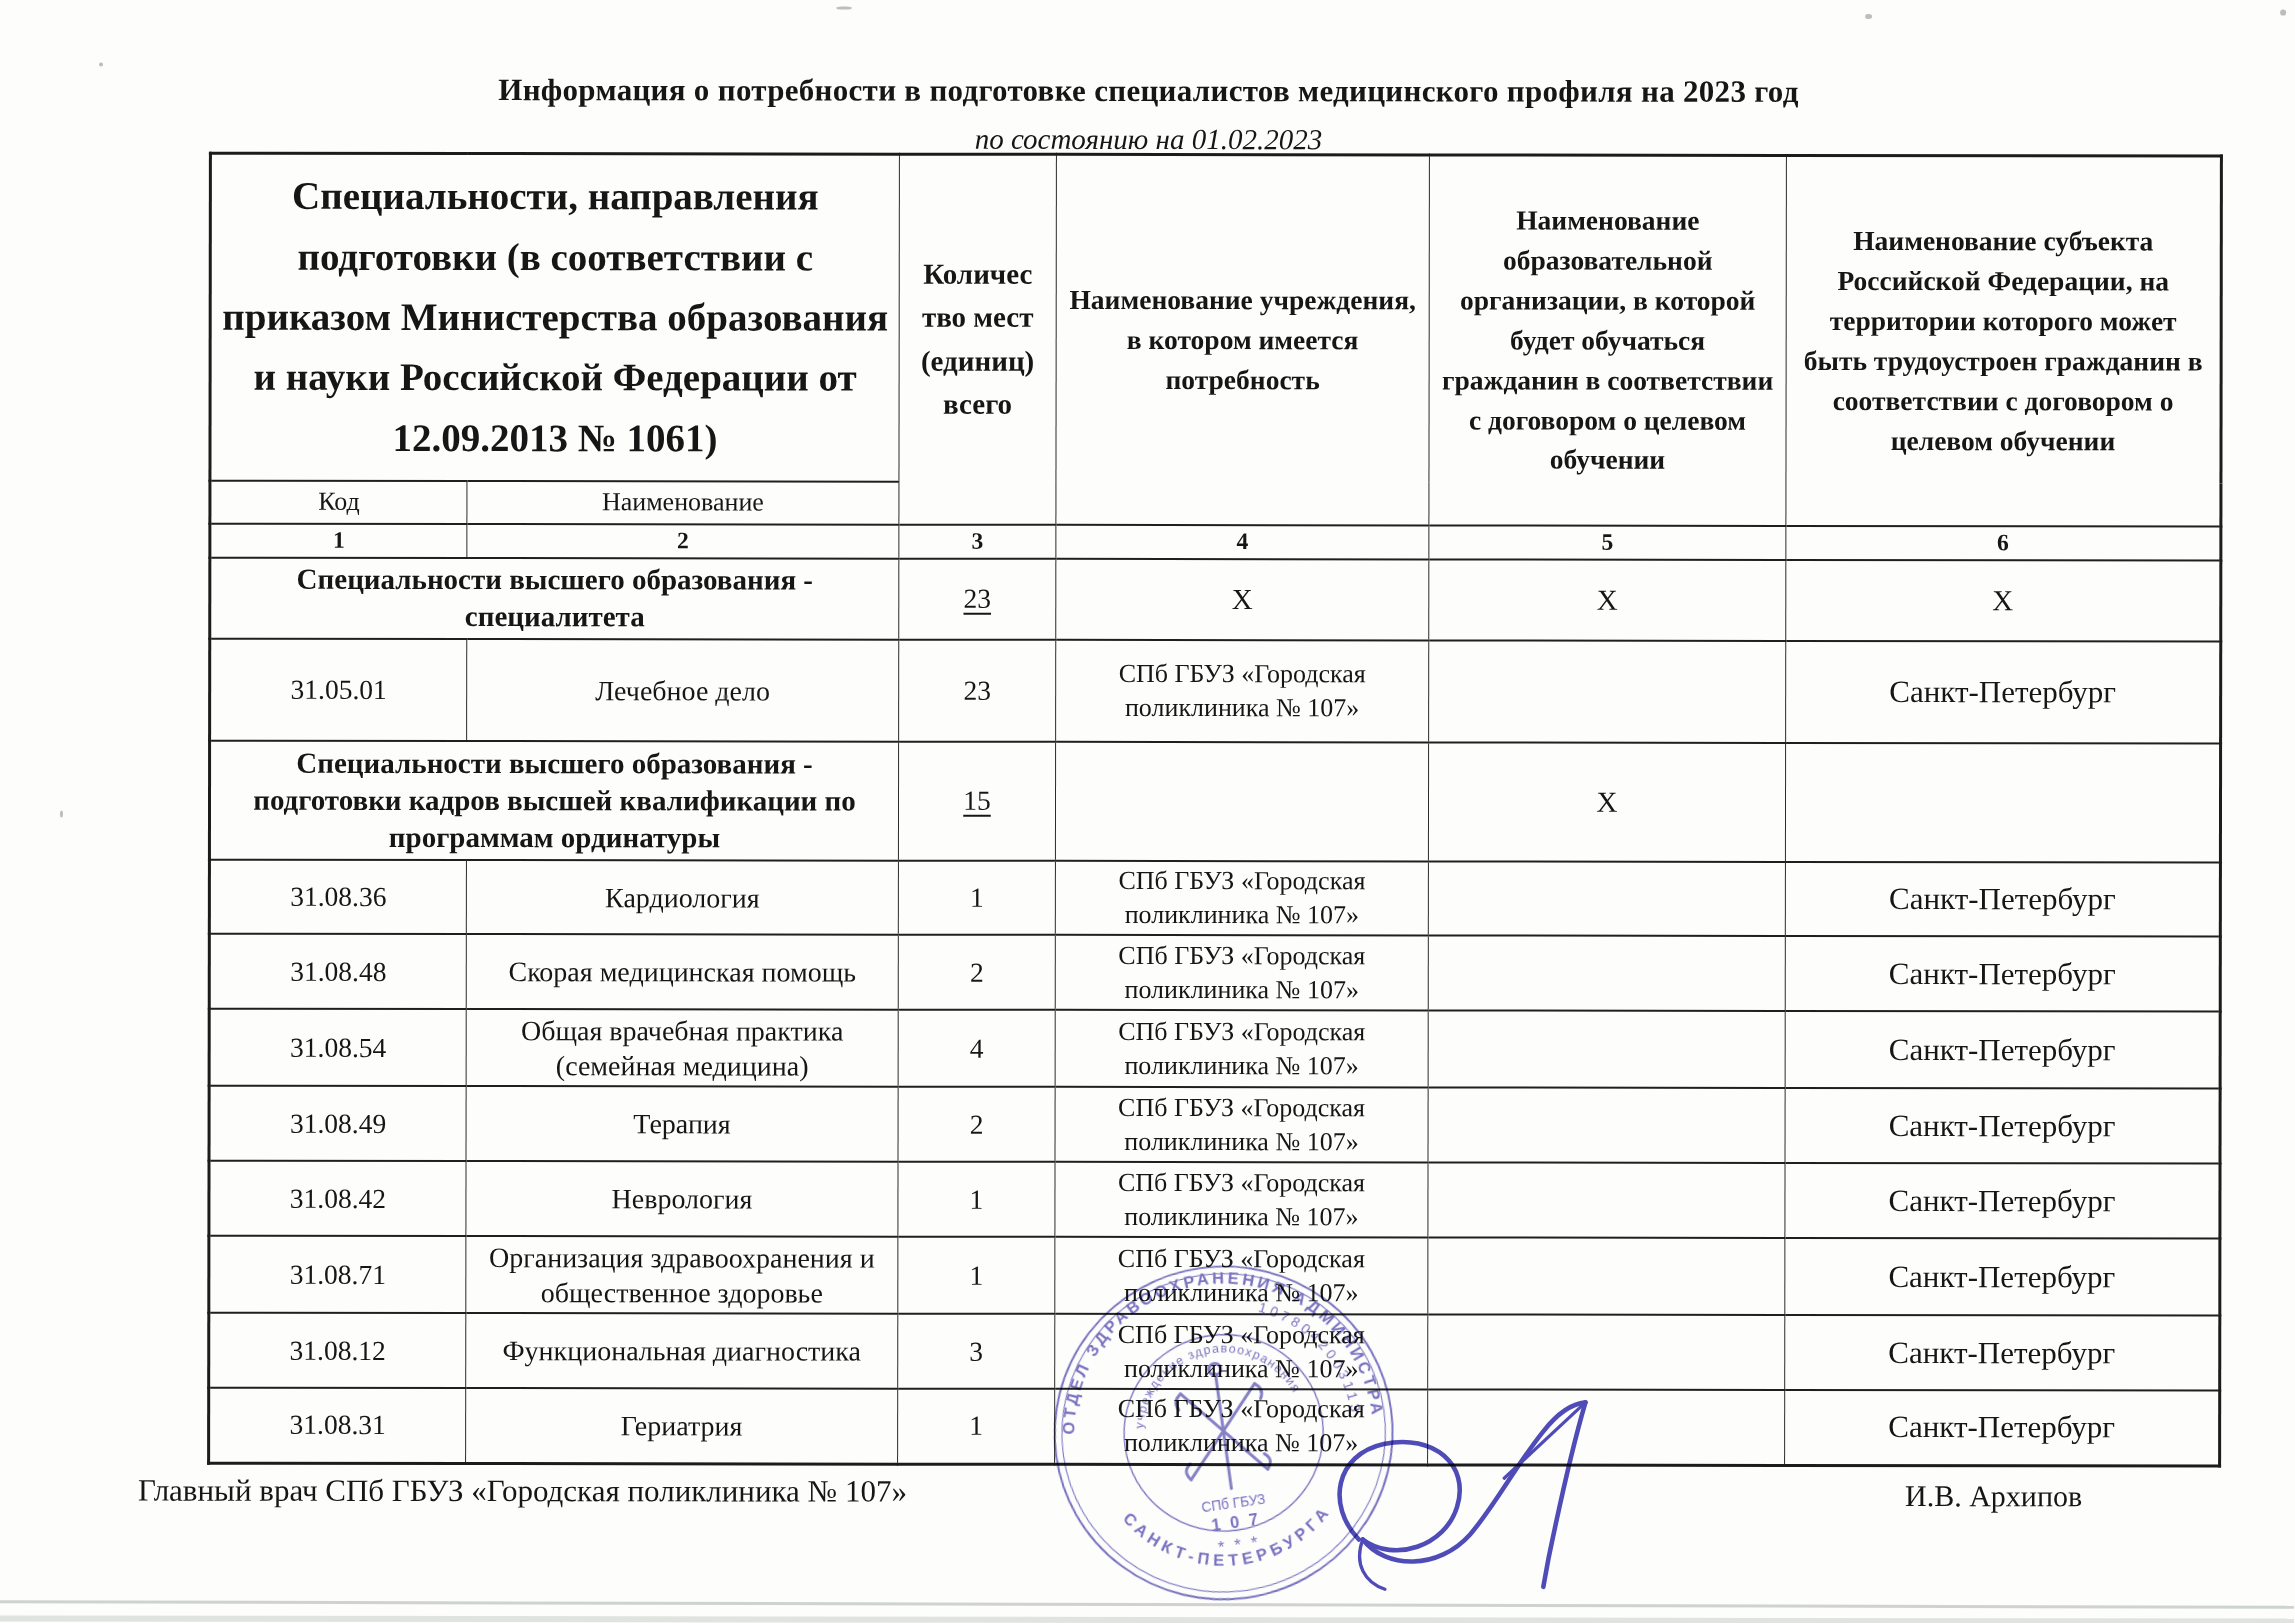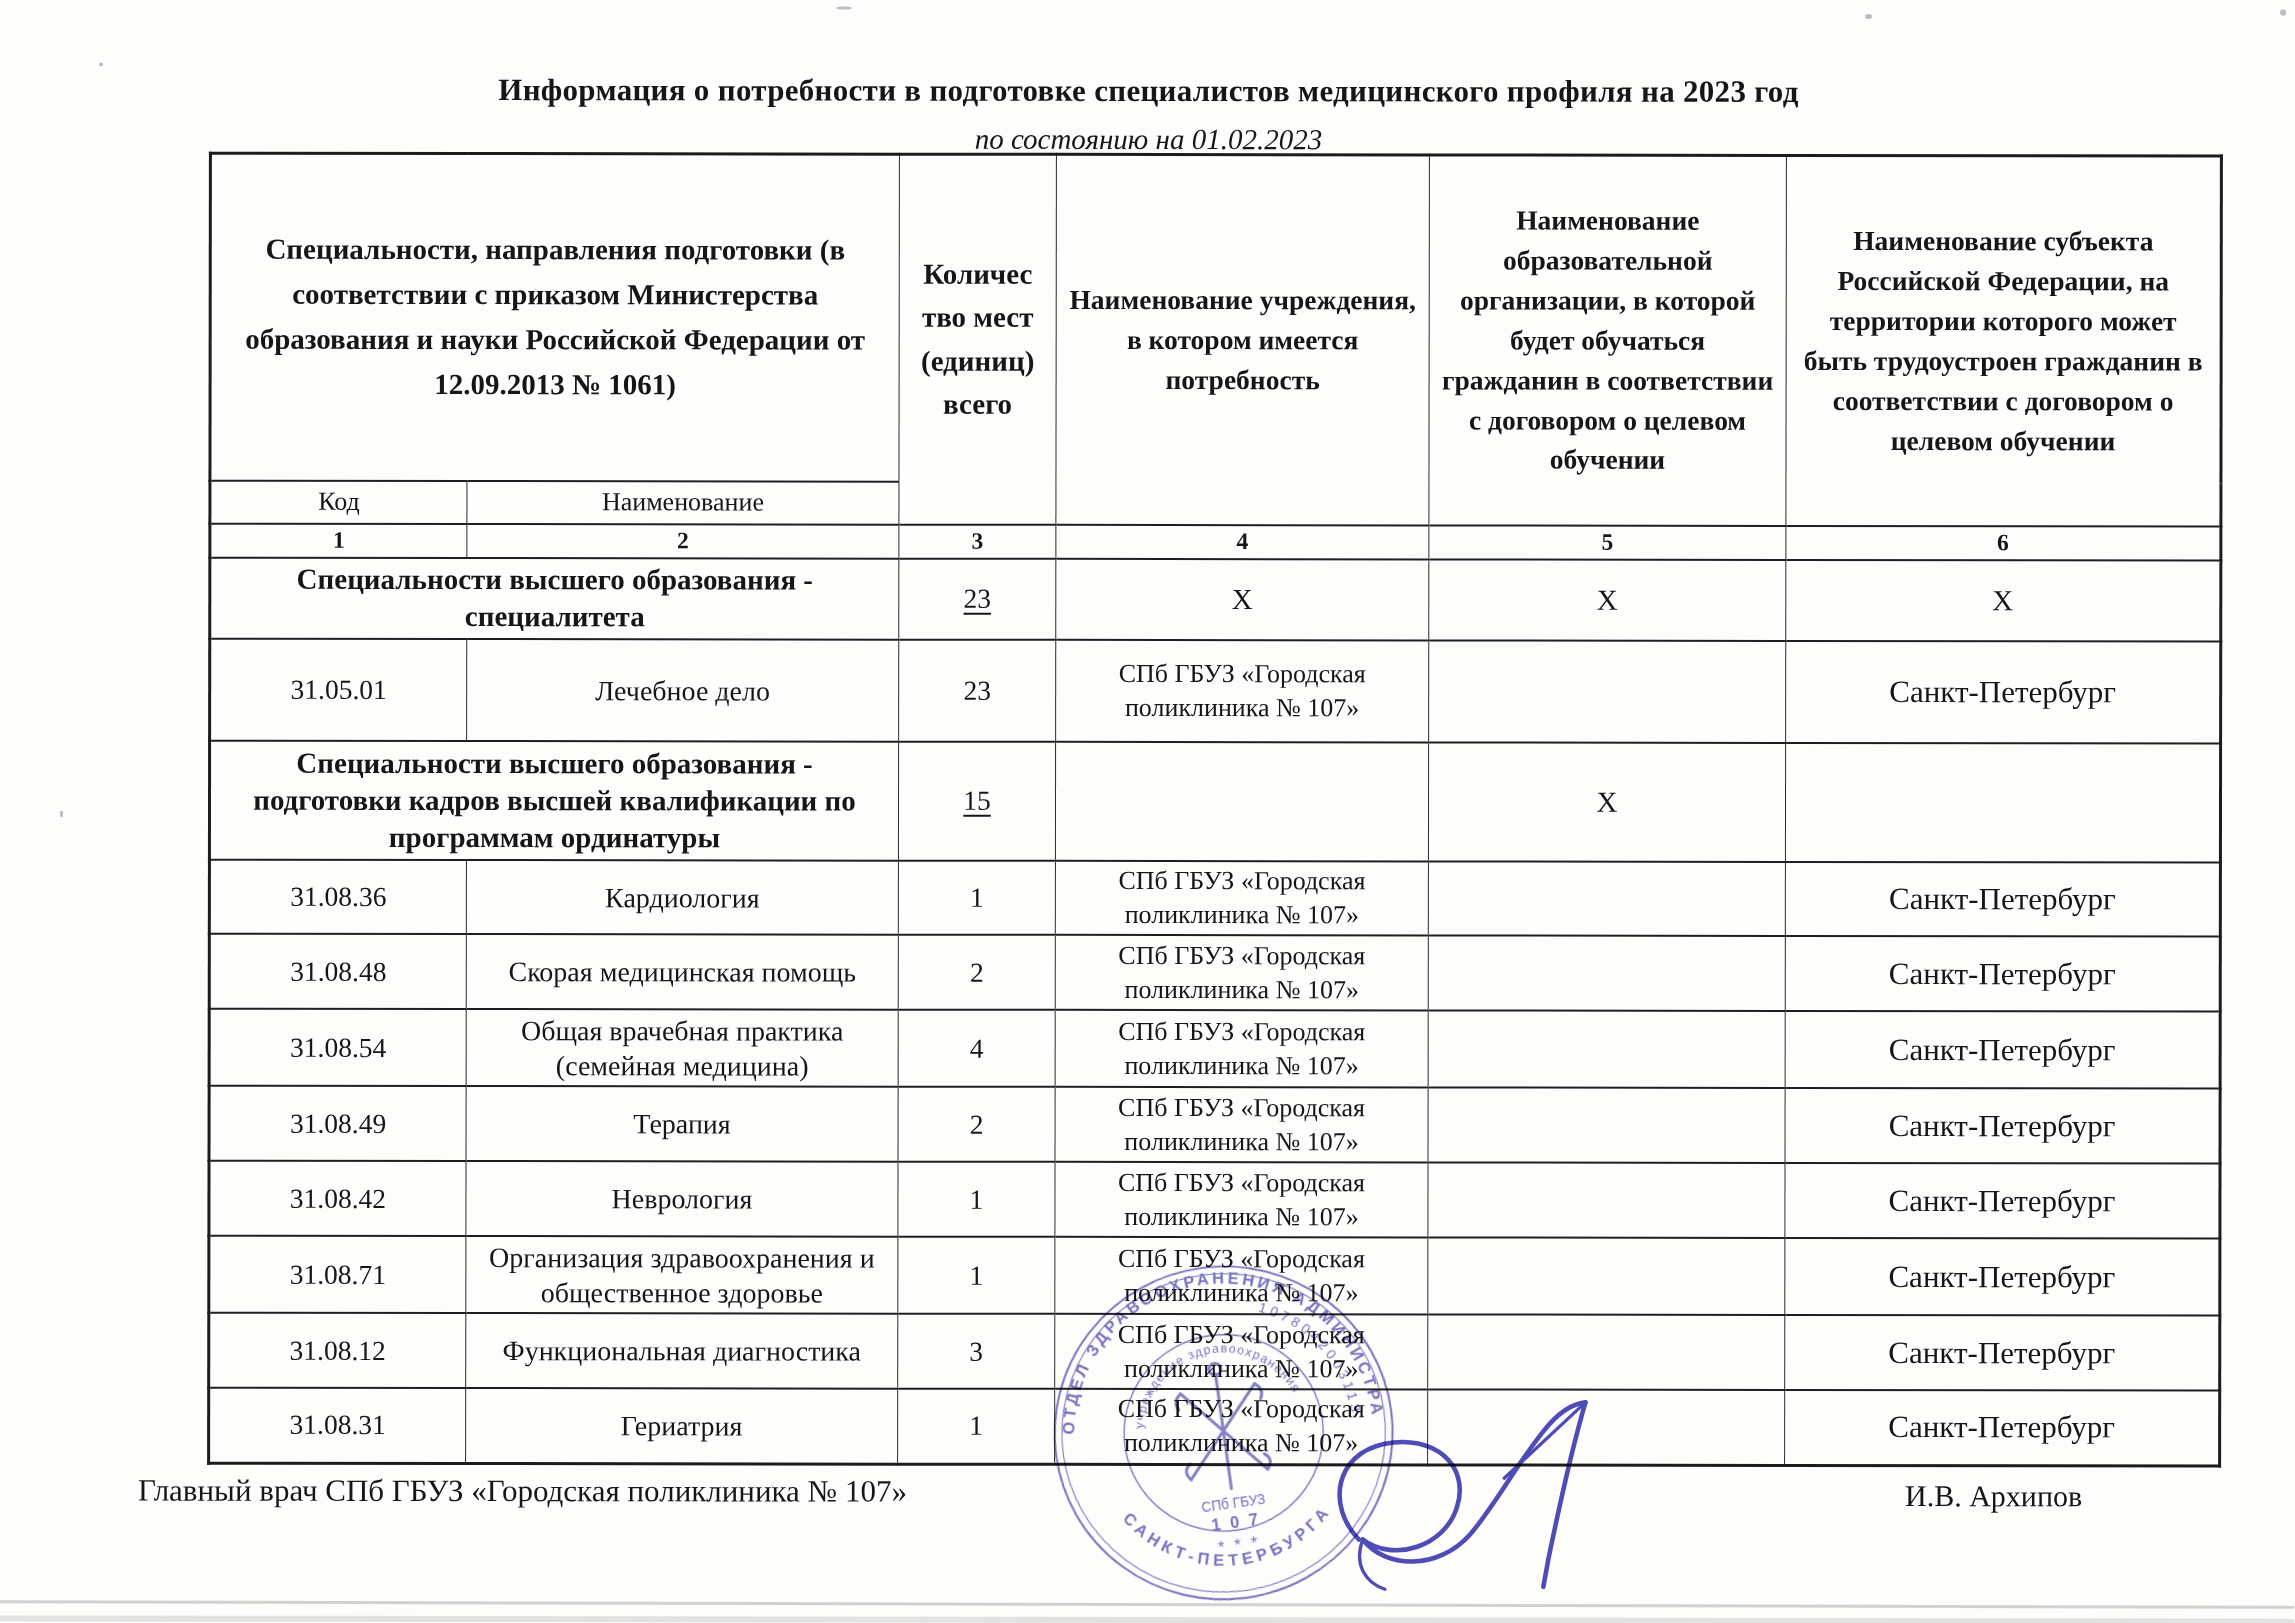--- a/index.html
+++ b/index.html
@@ -9,21 +9,21 @@
   .doc-title{position:absolute;top:73px;left:0;width:2295px;text-align:center;
     font-size:31px;font-weight:bold;letter-spacing:0.3px;}
   .doc-subtitle{position:absolute;top:123px;left:0;width:2295px;text-align:center;
     font-size:29px;font-style:italic;}
 
   table.main{position:absolute;left:208px;top:153px;width:2011px;
     border-collapse:collapse;table-layout:fixed;border:3.3px solid #1c1c1c;}
   table.main th, table.main td{
     border-left:1.3px solid #2b2b2b;border-top:2.6px solid #1f1f1f;
     text-align:center;vertical-align:middle;padding:2.6px 9.2px;overflow:hidden;}
-  .h-main{font-size:29px;font-weight:bold;line-height:1.55;padding:0 26px;margin-top:46px;}
+  .h-main{font-size:39px;font-weight:bold;line-height:1.55;padding:0 26px;margin-top:46px;}
   .h-col{font-size:27.5px;font-weight:bold;line-height:1.45;padding:0 11.8px;}
   .h-places{font-size:29px;font-weight:bold;line-height:1.5;}
   .h-sub{font-size:26px;font-weight:normal;}
   .nums td{font-size:23.6px;font-weight:bold;padding:1.3px;}
   .section-title{font-size:29px;font-weight:bold;line-height:1.28;}
   .pre{white-space:pre-line;}
   .code{font-size:27.5px;}
   .name{font-size:28px;line-height:1.25;}
   .qty{font-size:27.5px;}
   .u{text-decoration:underline;text-underline-offset:4.6px;}

